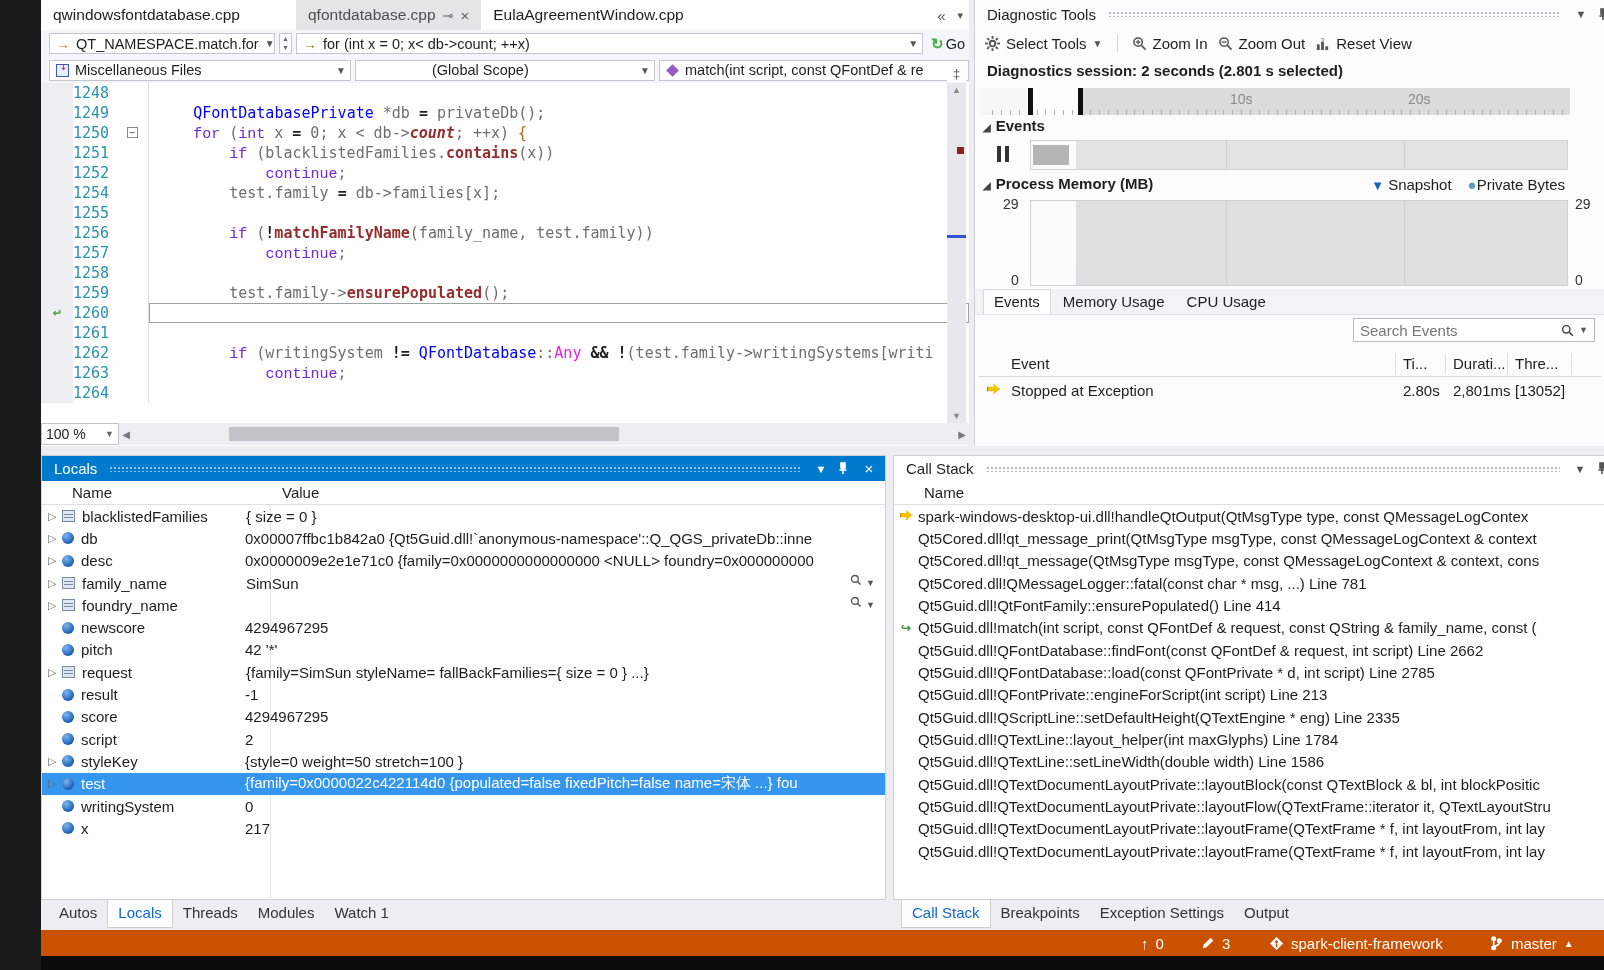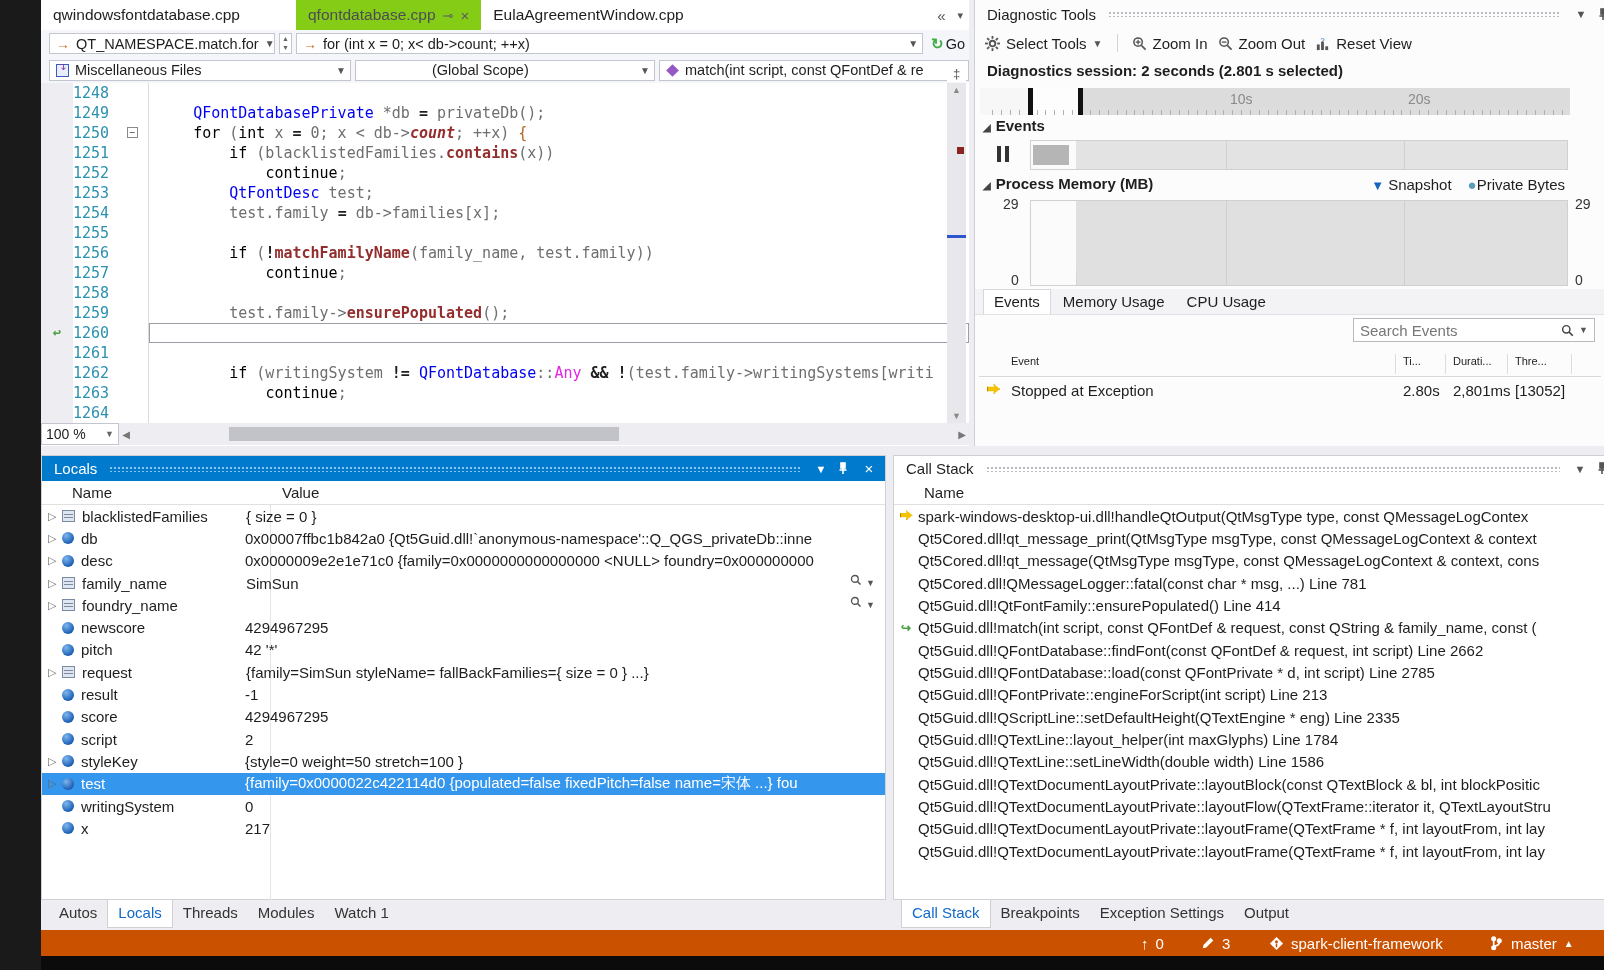--- a/index.html
+++ b/index.html
@@ -5,21 +5,21 @@
   * { margin:0; padding:0; box-sizing:border-box; }
   html,body { background:#1a1a1a; }
   #root {
     position:relative; width:1604px; height:970px; overflow:hidden;
     background:#eeeef2; font-family:"Liberation Sans", sans-serif; color:#1e1e1e;margin-left:41px;
   }
   
   #editor-pane { position:absolute; left:0; top:0; width:928px; height:446px; background:#fff; }
   .doc-tabs { position:absolute; left:0; top:0; width:100%; height:30px; background:#fff; display:flex; align-items:stretch; }
   .doc-tab { display:flex; align-items:center; gap:7px; padding:0 12px; font-size:15.5px; color:#1e1e1e; white-space:nowrap; }
-  .doc-tab.active { background:#84cc16; color:#4d4d55; margin-left:44px; }
+  .doc-tab.active { background:#e5e5e5; color:#4d4d55; margin-left:44px; }
   .doc-tab .tabico { color:#5a5a66; font-size:13px; }
   .tab-ovf { position:absolute; right:6px; top:0; height:30px; display:flex; align-items:center; gap:12px; color:#555; font-size:15px; }
   .navrow { position:absolute; left:0; width:100%; display:flex; align-items:center; gap:4px; padding:0 0 0 8px; background:#f5f6fa; }
   #navrow1 { top:30px; height:27px; }
   #navrow2 { top:57px; height:26px; }
   .combo { display:flex; align-items:center; height:21px; background:#fff; border:1px solid #c3c6cf; font-size:14.5px; padding:0 4px 0 6px; gap:6px; white-space:nowrap; overflow:hidden; }
   .combo .carer { margin-left:auto; color:#555; font-size:10px; }
   .nav-arrow { color:#d0701c; font-weight:bold; font-size:14px; }
   .spinner { display:flex; flex-direction:column; width:13px; height:21px; border:1px solid #c3c6cf; background:#fff; font-size:7px; color:#666; line-height:9px; text-align:center; }
   .go-btn { display:flex; align-items:center; font-size:14.5px; color:#1e1e1e; gap:2px; padding:0 4px; }
@@ -30,21 +30,21 @@
   
   #code-area { position:absolute; left:0; top:83px; width:928px; height:340px; background:#fff; overflow:hidden; font-family:"DejaVu Sans Mono", monospace; font-size:15px; }
   .codeline { display:flex; height:20px; line-height:20px; white-space:pre; position:relative; }
   .c-margin { width:32px; background:#eeeef2; flex:none; text-align:center; font-size:14px; line-height:19px; }
   .c-num { width:50px; flex:none; text-align:right; padding-right:14px; color:#2b91af; }
   .c-fold { width:26px; flex:none; border-right:1px solid #dcdcdc; position:relative; }
   .foldbox { position:absolute; left:4px; top:4px; width:11px; height:11px; border:1px solid #8a8a8a; background:#fff; font-size:10px; line-height:9px; text-align:center; color:#333; font-family:"Liberation Sans",sans-serif; }
   .c-text { flex:1; padding-left:8px; overflow:hidden; color:#6e6e6e; }
   .codeline.current .c-text { outline:1px solid #9aa0a6; outline-offset:-1px; background:#fff; }
   .ret-arrow { color:#4b9e44; font-weight:bold; }
-  .s-kw { color:#000000; } .s-ty { color:#0000f0; } .s-fn { color:#942e2e; font-weight:bold; }
+  .s-kw { color:#6d28d9;font-family:Liberation Mono, monospace; } .s-ty { color:#0000f0; } .s-fn { color:#942e2e; font-weight:bold; }
   .s-mem { color:#942e2e; font-style:italic; font-weight:bold; } .s-com { color:#008000; }
   .s-op { color:#1e1e1e; font-weight:bold; } .s-enum { color:#e526e5; } .s-brace { color:#b0671f; }
   
   #ed-vscroll { position:absolute; right:3px; top:83px; width:19px; height:340px; background:#e8e8ec; }
   #ed-vscroll .arr { position:absolute; left:0; width:100%; text-align:center; color:#888; font-size:9px; }
   .mark-red { position:absolute; right:2px; top:64px; width:7px; height:7px; background:#8b2222; }
   .mark-blue { position:absolute; left:0; top:152px; width:100%; height:3px; background:#2f54d0; }
   .splitgrip { position:absolute; right:3px; top:66px; width:19px; height:16px; text-align:center; color:#555; font-size:13px; background:#fff; }
   #ed-hscroll { position:absolute; left:0; top:423px; width:928px; height:22px; background:#eeeef2; display:flex; align-items:center; }
   .zoom-combo { width:78px; height:22px; background:#fff; border:1px solid #c3c6cf; font-size:14px; display:flex; align-items:center; padding:0 4px; gap:8px; }
@@ -87,21 +87,21 @@
   #diag-vscroll { position:absolute; right:3px; top:32px; width:16px; height:250px; }
   #diag-vscroll .thumb { position:absolute; left:1px; top:22px; width:13px; height:130px; background:#c2c3c9; }
   #diag-vscroll .arr { position:absolute; width:100%; text-align:center; color:#8a8a8a; font-size:10px; }
   
   #diag-tabs { position:absolute; left:0; top:289px; width:100%; height:26px; background:#f3f3f5; border-bottom:1px solid #e2e2e6; display:flex; align-items:flex-end; padding-left:8px; gap:2px; }
   .dtab { padding:3px 10px 4px; font-size:15px; color:#1e1e1e; }
   .dtab.active { background:#fff; border:1px solid #d8d8dc; border-bottom:none; }
   #diag-search { position:absolute; right:50px; top:318px; width:242px; height:24px; background:#fff; border:1px solid #b9b9c0; display:flex; align-items:center; font-size:15px; color:#767676; padding:0 6px; }
   #diag-search .ph { flex:1; }
   .mag { color:#444; font-size:13px; }
-  #diag-thead { position:absolute; left:4px; top:352px; right:44px; height:25px; border-bottom:1px solid #d8d8d8; font-size:11px; color:#1e1e1e; }
+  #diag-thead { position:absolute; left:4px; top:352px; right:44px; height:25px; border-bottom:1px solid #d8d8d8; font-size:15px; color:#1e1e1e; }
   #diag-thead span, #diag-trow span { position:absolute; top:3px; white-space:nowrap; }
   .colsep { position:absolute; top:2px; width:1px; height:20px; background:#dcdcdc; }
   #diag-trow { position:absolute; left:4px; top:379px; right:30px; height:24px; font-size:15px; }
   .yarrow { display:inline-block; width:13px; height:10px; background:#f3c200; border:1px solid #b8860b;
             clip-path:polygon(0 28%, 52% 28%, 52% 0, 100% 50%, 52% 100%, 52% 72%, 0 72%); }
   
   .toolwin { position:absolute; top:455px; height:445px; background:#fff; }
   #locals-pane { left:0; width:845px; border:1px solid #cfcfd6; }
   #stack-pane { left:852px; width:752px; border:1px solid #cfcfd6; }
   .tw-title { height:25px; display:flex; align-items:center; font-size:15px; padding:0 8px 0 12px; gap:8px; }
@@ -199,21 +199,20 @@
         <span class="carer">▼</span>
       </div>
     </div>
 
     <div id="code-area">
         <div class="codeline"><div class="c-margin"></div><div class="c-num">1248</div><div class="c-fold"></div><div class="c-text"></div></div>
         <div class="codeline"><div class="c-margin"></div><div class="c-num">1249</div><div class="c-fold"></div><div class="c-text"><span class="s-pl">    </span><span class="s-ty">QFontDatabasePrivate</span><span class="s-pl"> *db </span><span class="s-op">=</span><span class="s-pl"> privateDb();</span></div></div>
         <div class="codeline"><div class="c-margin"></div><div class="c-num">1250</div><div class="c-fold"><span class="foldbox">−</span></div><div class="c-text"><span class="s-pl">    </span><span class="s-kw">for</span><span class="s-pl"> (</span><span class="s-kw">int</span><span class="s-pl"> x </span><span class="s-op">=</span><span class="s-pl"> 0; x &lt; db-&gt;</span><span class="s-mem">count</span><span class="s-pl">; ++x) </span><span class="s-brace">{</span></div></div>
         <div class="codeline"><div class="c-margin"></div><div class="c-num">1251</div><div class="c-fold"></div><div class="c-text"><span class="s-pl">        </span><span class="s-kw">if</span><span class="s-pl"> (blacklistedFamilies.</span><span class="s-fn">contains</span><span class="s-pl">(x))</span></div></div>
         <div class="codeline"><div class="c-margin"></div><div class="c-num">1252</div><div class="c-fold"></div><div class="c-text"><span class="s-pl">            </span><span class="s-kw">continue</span><span class="s-pl">;</span></div></div>
-        <div class="codeline"><div class="c-margin"></div><div class="c-num">1253</div><div class="c-fold"></div><div class="c-text"><span class="s-pl">        </span><span class="s-ty">QtFontDesc</span><span class="s-pl"> test;</span></div></div>
         <div class="codeline"><div class="c-margin"></div><div class="c-num">1254</div><div class="c-fold"></div><div class="c-text"><span class="s-pl">        test.family </span><span class="s-op">=</span><span class="s-pl"> db-&gt;families[x];</span></div></div>
         <div class="codeline"><div class="c-margin"></div><div class="c-num">1255</div><div class="c-fold"></div><div class="c-text"></div></div>
         <div class="codeline"><div class="c-margin"></div><div class="c-num">1256</div><div class="c-fold"></div><div class="c-text"><span class="s-pl">        </span><span class="s-kw">if</span><span class="s-pl"> (</span><span class="s-op">!</span><span class="s-fn">matchFamilyName</span><span class="s-pl">(family_name, test.family))</span></div></div>
         <div class="codeline"><div class="c-margin"></div><div class="c-num">1257</div><div class="c-fold"></div><div class="c-text"><span class="s-pl">            </span><span class="s-kw">continue</span><span class="s-pl">;</span></div></div>
         <div class="codeline"><div class="c-margin"></div><div class="c-num">1258</div><div class="c-fold"></div><div class="c-text"></div></div>
         <div class="codeline"><div class="c-margin"></div><div class="c-num">1259</div><div class="c-fold"></div><div class="c-text"><span class="s-pl">        test.family-&gt;</span><span class="s-fn">ensurePopulated</span><span class="s-pl">();</span></div></div>
         <div class="codeline current"><div class="c-margin"><span class="ret-arrow">↩</span></div><div class="c-num">1260</div><div class="c-fold"></div><div class="c-text"></div></div>
         <div class="codeline"><div class="c-margin"></div><div class="c-num">1261</div><div class="c-fold"></div><div class="c-text"><span class="s-pl">        </span></div></div>
         <div class="codeline"><div class="c-margin"></div><div class="c-num">1262</div><div class="c-fold"></div><div class="c-text"><span class="s-pl">        </span><span class="s-kw">if</span><span class="s-pl"> (writingSystem </span><span class="s-op">!=</span><span class="s-pl"> </span><span class="s-ty">QFontDatabase</span><span class="s-pl">::</span><span class="s-enum">Any</span><span class="s-pl"> </span><span class="s-op">&amp;&amp;</span><span class="s-pl"> </span><span class="s-op">!</span><span class="s-pl">(test.family-&gt;writingSystems[writi</span></div></div>
         <div class="codeline"><div class="c-margin"></div><div class="c-num">1263</div><div class="c-fold"></div><div class="c-text"><span class="s-pl">            </span><span class="s-kw">continue</span><span class="s-pl">;</span></div></div>

